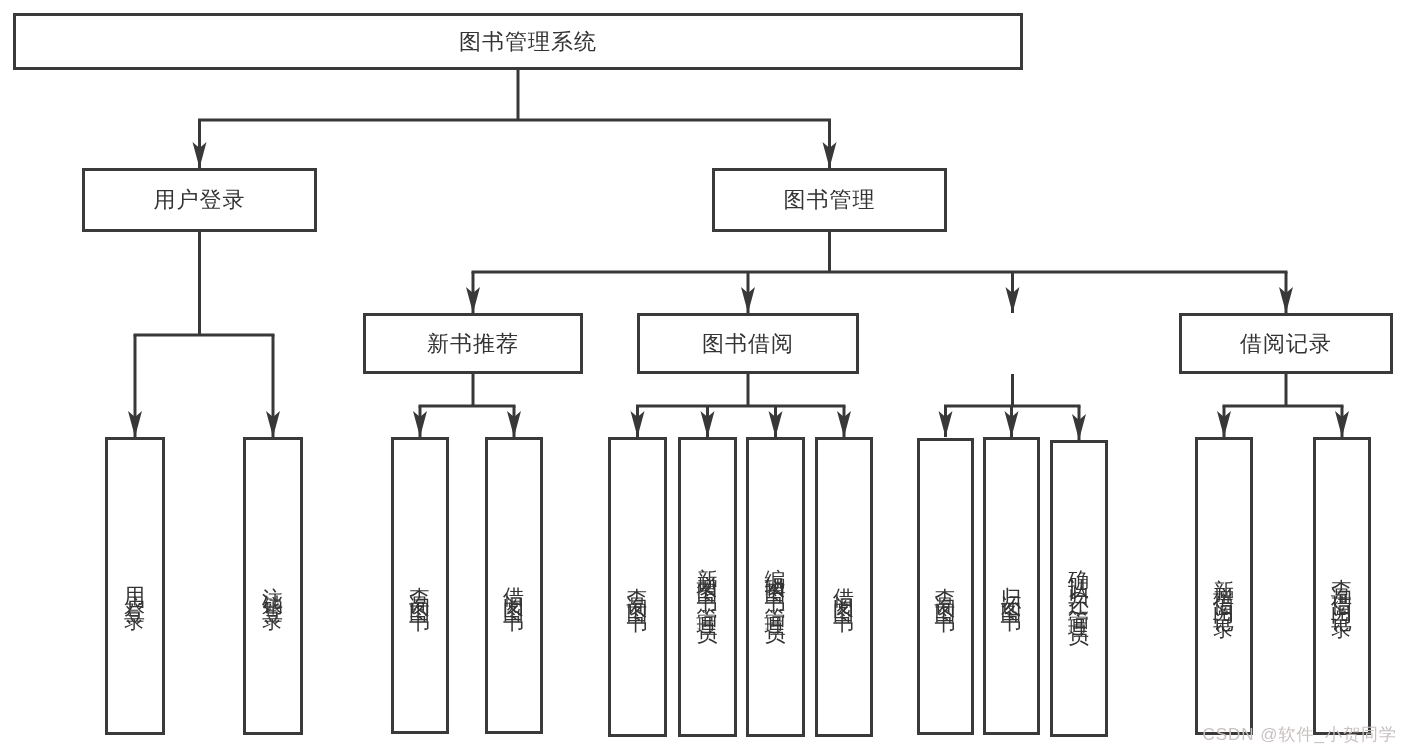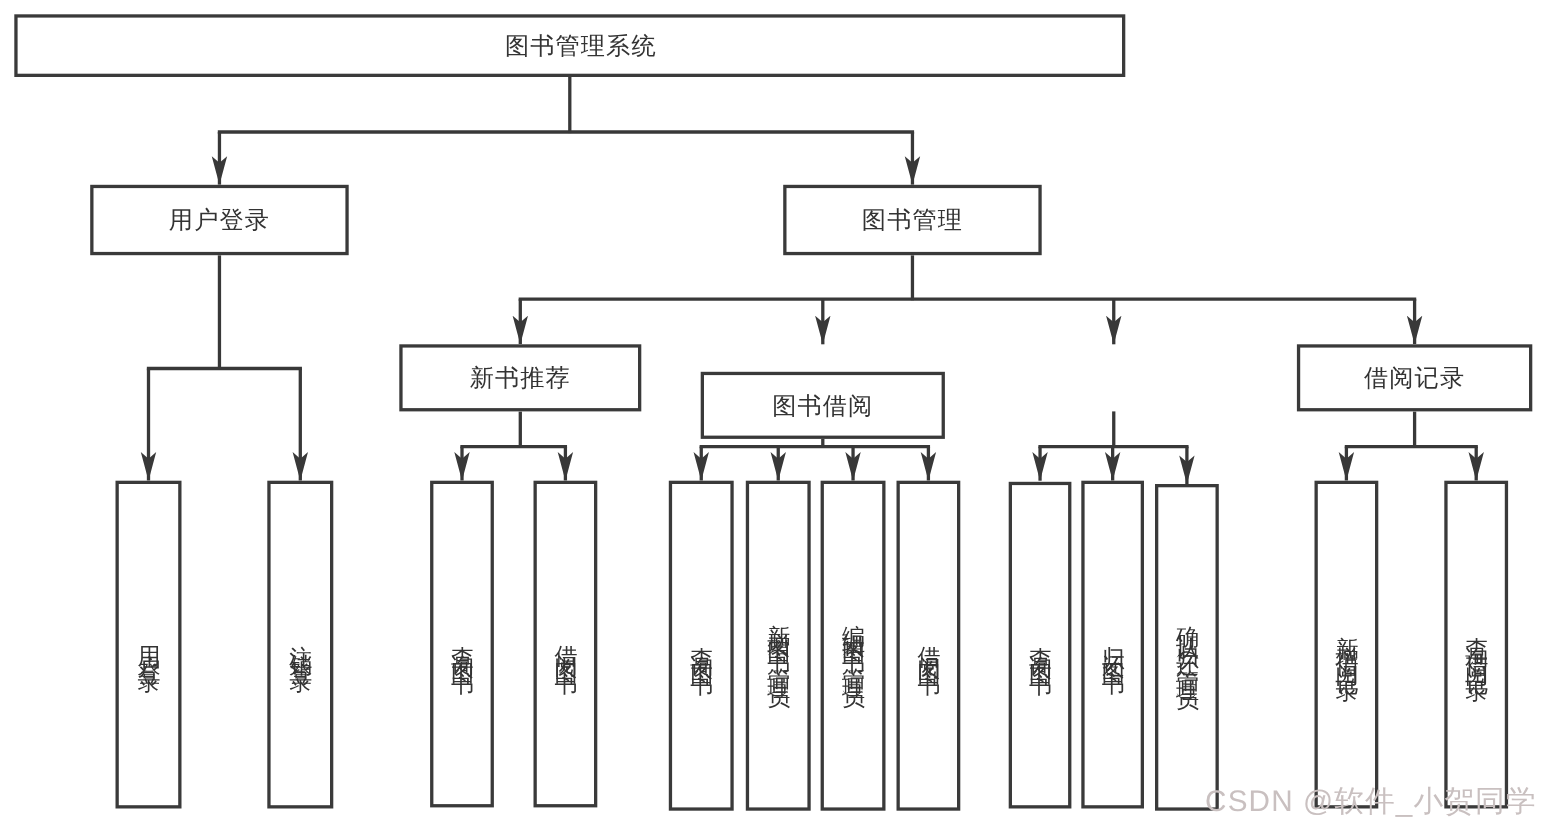--- a/index.html
+++ b/index.html
@@ -35,21 +35,21 @@
     writing-mode: vertical-rl;
     text-orientation: mixed;
     letter-spacing: 8px;
     line-height: 1;
   }
   .watermark {
     position: absolute;
     right: 8px;
     bottom: 1px;
     z-index: 3;
-    font-size: 27px;
+    font-size: 17px;
     letter-spacing: 1px;
     color: #c9c0c0;
   }
 </style>
 </head>
 <body>
 
 <div class="stage">
 
   <svg class="connectors" viewBox="0 0 1405 747" xmlns="http://www.w3.org/2000/svg">
@@ -101,21 +101,21 @@
       <line x1="1342" y1="406" x2="1342" y2="437" marker-end="url(#arr)"></line>
     </g>
   </svg>
 
   <div class="node hbox" style="left:13px; top:13px; width:1010px; height:57px;padding-left:20px;">图书管理系统</div>
 
   <div class="node hbox" style="left:82px; top:168px; width:235px; height:64px;">用户登录</div>
   <div class="node hbox" style="left:363px; top:313px; width:220px; height:61px;">新书推荐</div>
 
   <div class="node hbox" style="left:712px; top:168px; width:235px; height:64px;">图书管理</div>
-  <div class="node hbox" style="left:637px; top:313px; width:222px; height:61px;margin-top:25px;">图书借阅</div>
+  <div class="node hbox" style="left:637px; top:313px; width:222px; height:61px;">图书借阅</div>
   <div class="node hbox" style="left:1179px; top:313px; width:214px; height:61px;">借阅记录</div>
 
   <div class="node vbox" style="left:105px; top:437px; width:60px; height:298px;">用户登录</div>
   <div class="node vbox" style="left:243px; top:437px; width:60px; height:298px;">注销登录</div>
 
   <div class="node vbox" style="left:391px; top:437px; width:58px; height:297px;">查询图书</div>
   <div class="node vbox" style="left:485px; top:437px; width:58px; height:297px;">借阅图书</div>
 
   <div class="node vbox" style="left:608px; top:437px; width:59px; height:300px;">查询图书</div>
   <div class="node vbox" style="left:678px; top:437px; width:59px; height:300px;">新增图书（管理员）</div>

